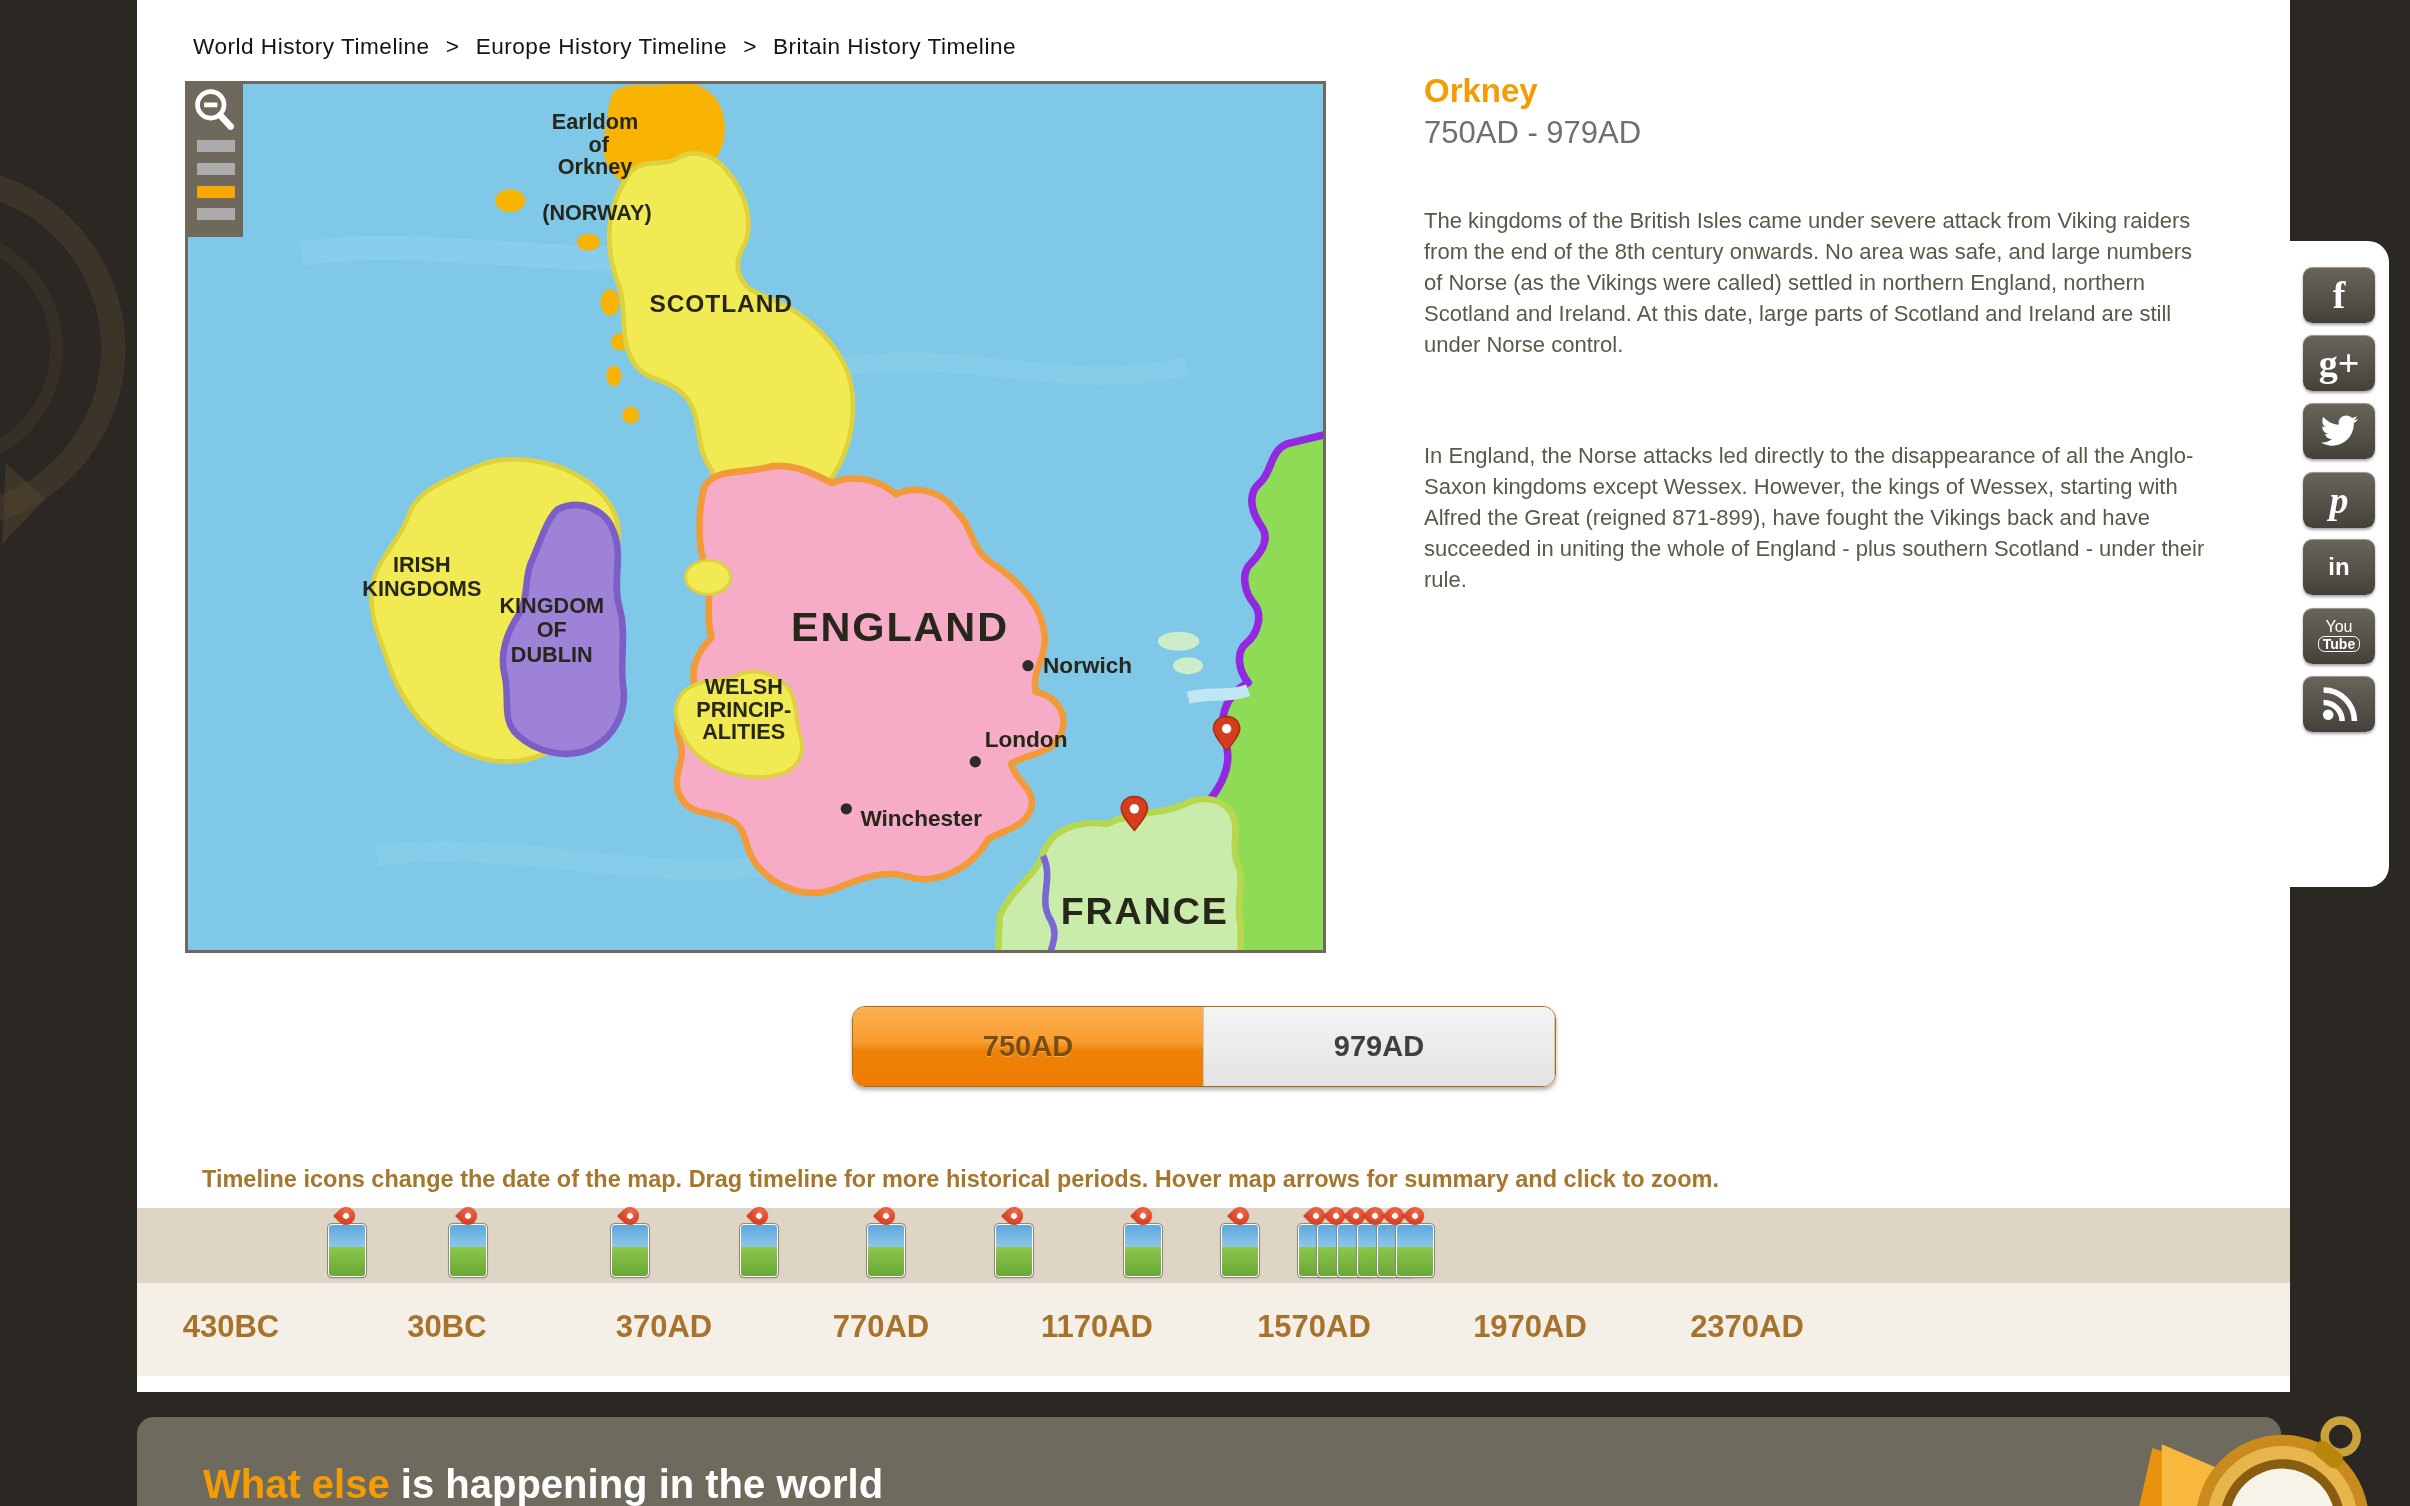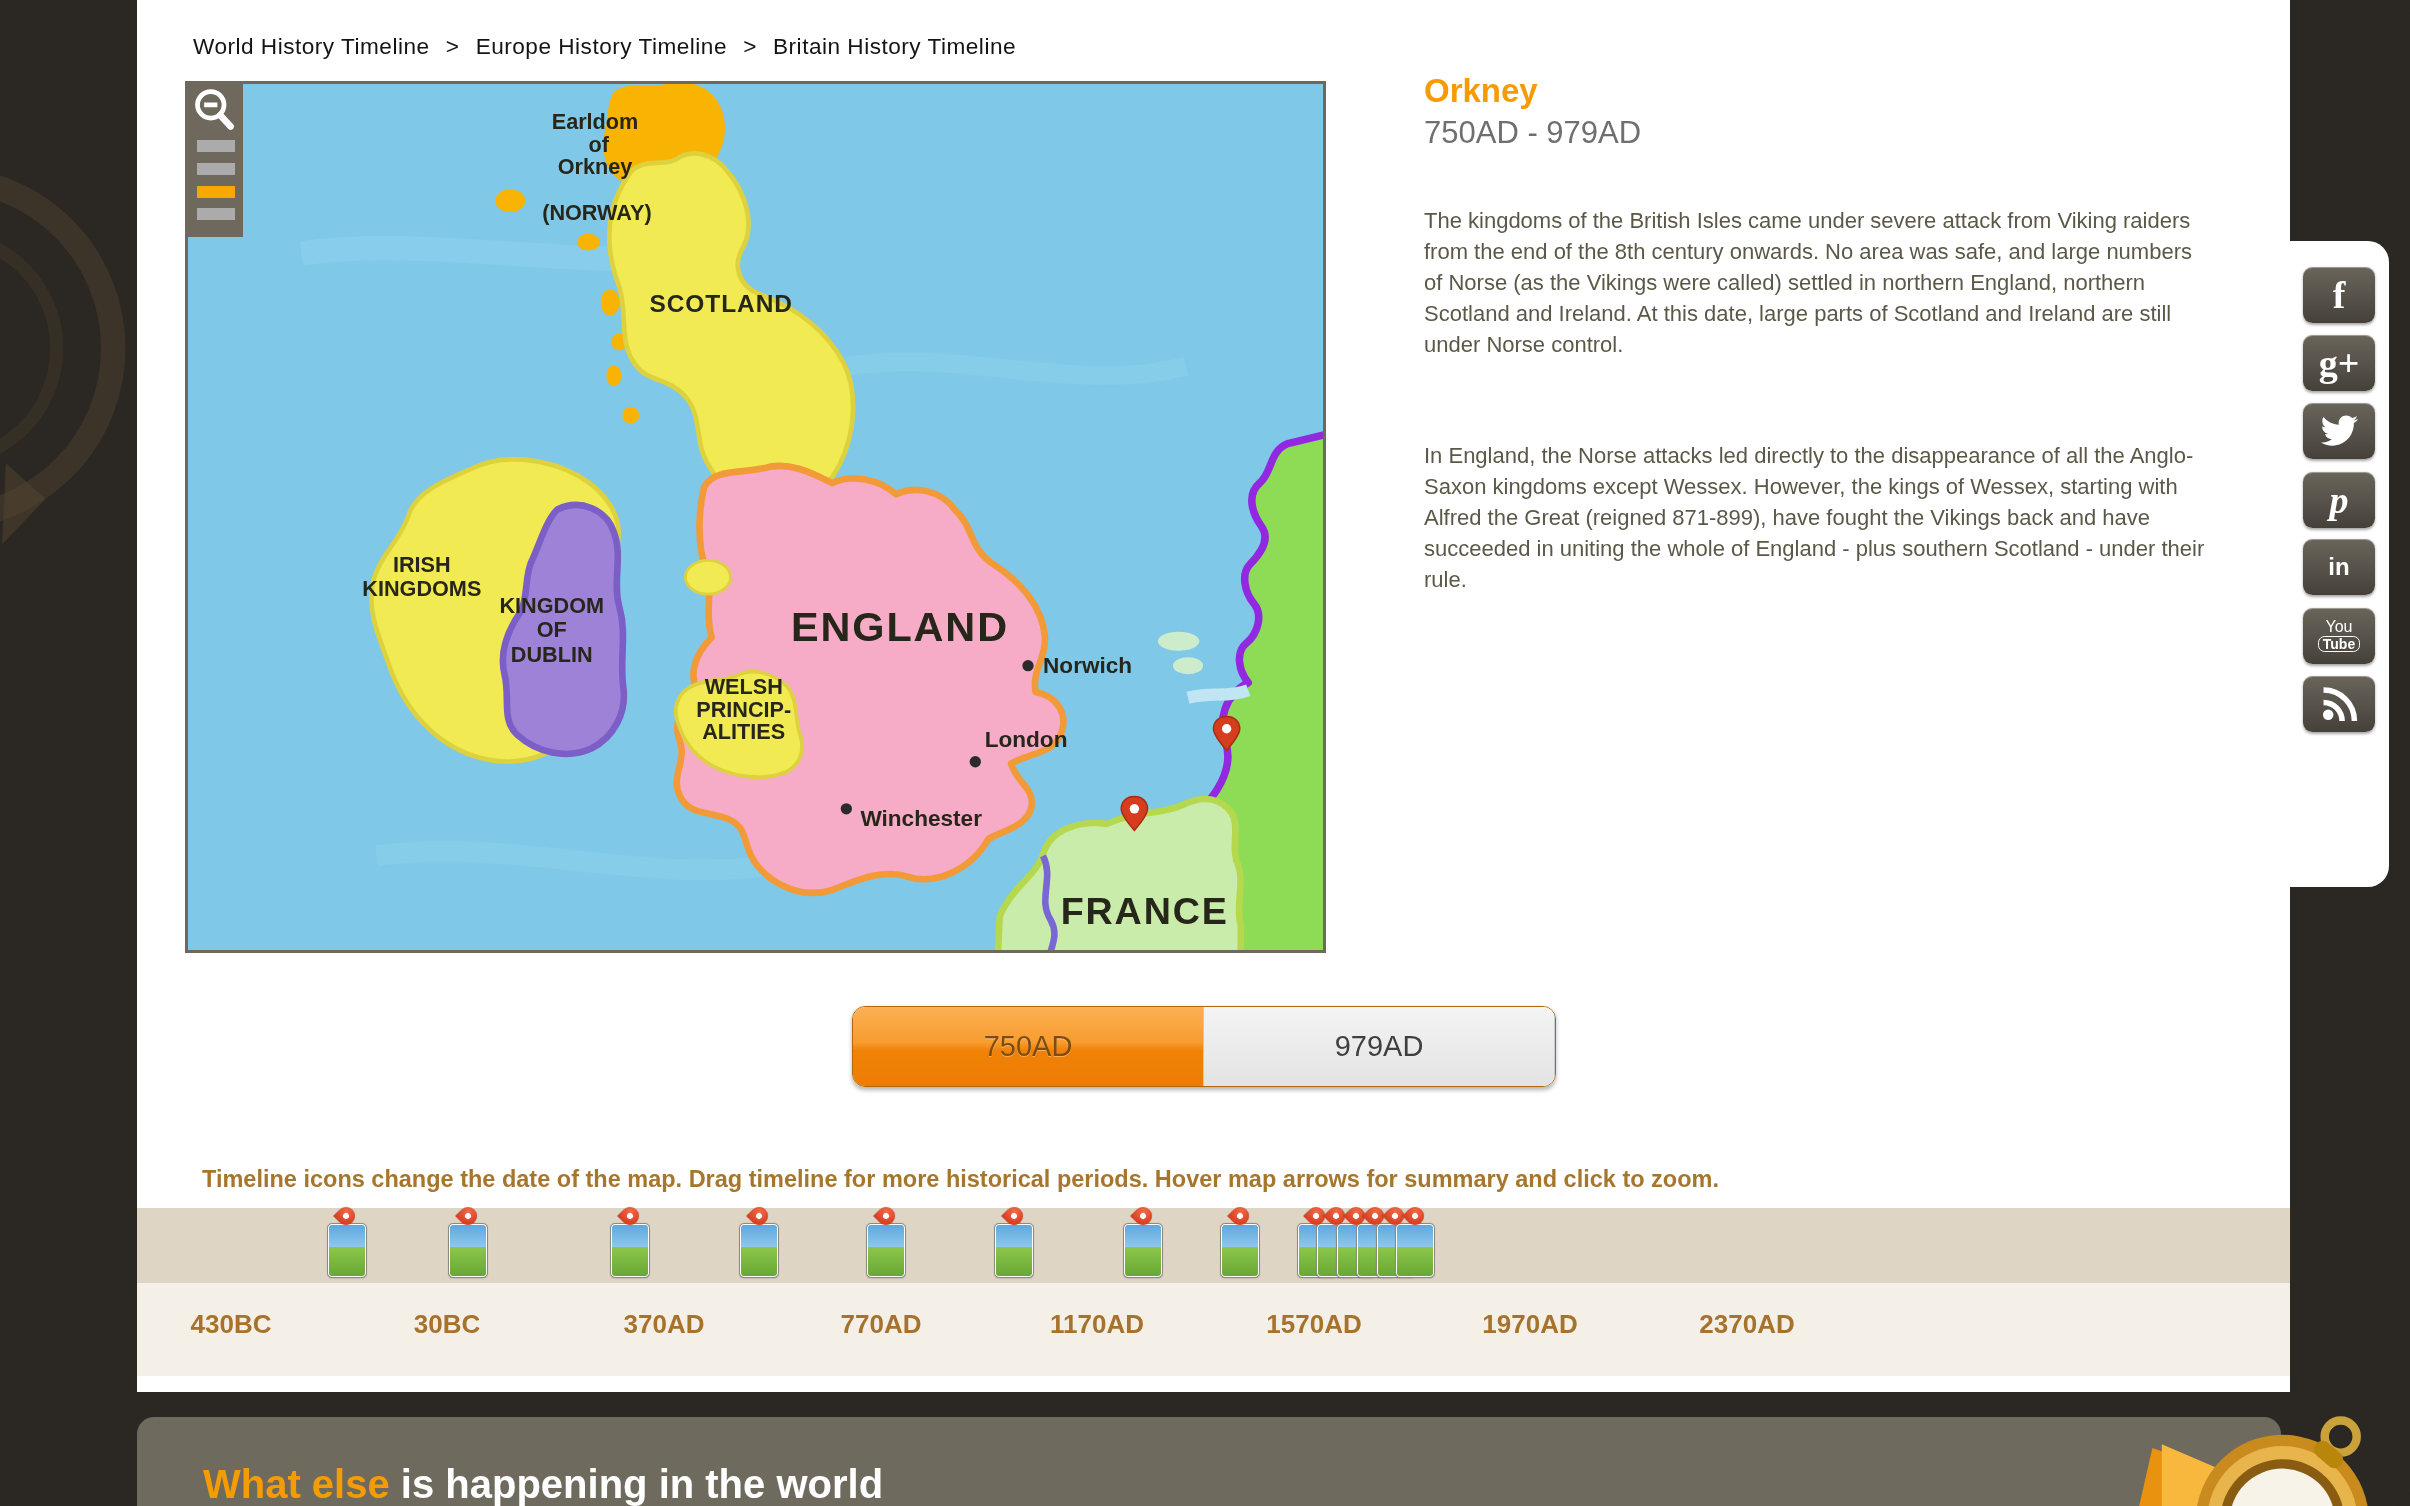--- a/index.html
+++ b/index.html
@@ -32,35 +32,35 @@
         background:linear-gradient(180deg,#6a655b,#45413a);box-shadow:inset 0 0.9px 0 rgba(255,255,255,.35),0 1.9px 2.8px rgba(0,0,0,.35);
         color:#fff;display:flex;align-items:center;justify-content:center;overflow:hidden;}
   .gserif{font-family:"Liberation Serif",serif;font-weight:bold;font-size:38px;line-height:38px;}
   .gsans{font-weight:bold;font-size:24px;}
   .yt{display:flex;flex-direction:column;align-items:center;line-height:14px;}
   .yt .t1{font-size:16px;font-weight:normal;text-align:center;}
   .yt .t2{font-size:14px;font-weight:bold;border:1.9px solid #fff;border-radius:6.6px;padding:0 3.8px;margin-top:1.9px;}
   
   .pbtns{position:absolute;left:852px;top:1006px;width:702px;height:79px;display:flex;border-radius:13px;overflow:hidden;
          box-shadow:0 2.8px 4.7px rgba(0,0,0,.3);border:0.9px solid #b06a08;}
-  .pbtn{flex:1;display:flex;align-items:center;justify-content:center;font-size:29px;font-weight:normal;
+  .pbtn{flex:1;display:flex;align-items:center;justify-content:center;font-size:29px;font-weight:bold;
         background:linear-gradient(180deg,#fcb055 0%,#f89c2e 45%,#f08208 55%,#ee7c02 100%);color:#7c4c10;
         text-shadow:0 0.9px 0 rgba(255,255,255,.35);}
   .pbtn.active{background:linear-gradient(180deg,#f4f4f4,#e3e3e3);color:#3f3f3f;text-shadow:none;
         border-left:1.9px solid #c9c9c9;border-right:1.9px solid #c9c9c9;}
   
   .hint{position:absolute;left:202px;top:1166px;font-size:23.5px;font-weight:bold;color:#a6762b;}
   .strip{position:absolute;left:137px;top:1208px;width:2153px;height:75px;background:#ded5c4;}
   .daterow{position:absolute;left:137px;top:1283px;width:2153px;height:93px;background:#f5f0e7;}
   .thumb{position:absolute;top:1224px;width:36px;height:51px;border:1.9px solid #fff;outline:0.9px solid #8d8a80;border-radius:3.8px;
          background:linear-gradient(180deg,#5fa8dc 0%,#8ec8ec 44%,#8cc64a 44%,#68a836 100%);box-shadow:0 0.9px 1.9px rgba(0,0,0,.35);}
   .pin{position:absolute;top:1207px;width:18px;height:18px;background:radial-gradient(circle at 35% 30%,#f06a4a,#cf2d10);
        border-radius:50% 50% 50% 0;transform:rotate(45deg);box-shadow:0 0 0.9px rgba(0,0,0,.5);z-index:3;}
   .pin::after{content:'';position:absolute;left:5.6px;top:5.6px;width:6.6px;height:6.6px;background:#fff;border-radius:50%;}
-  .date{position:absolute;top:1309px;width:132px;text-align:center;font-size:26px;font-weight:bold;color:#a6722c;}
+  .date{position:absolute;top:1309px;width:132px;text-align:center;font-size:31px;font-weight:bold;color:#a6722c;}
   
   .footer{position:absolute;left:137px;top:1417px;width:2144px;height:113px;background:#6f6a5e;border-radius:17px 17px 0 0;}
   .footer-text{position:absolute;left:66px;top:45px;font-size:40px;font-weight:bold;color:#ffffff;white-space:nowrap;}
   .footer-text .hl{color:#f59c05;}
   .compass{position:absolute;left:1893px;top:-7.5px;}
   
   .margin-deco{position:absolute;left:0;top:94px;}
 </style>
 </head>
 <body>

